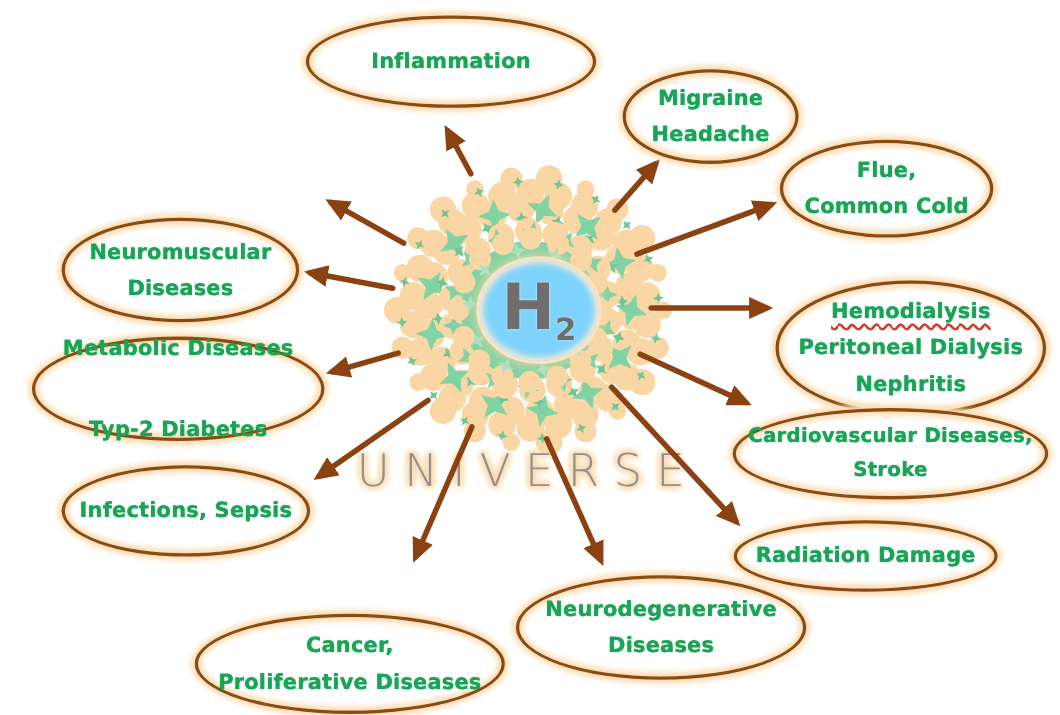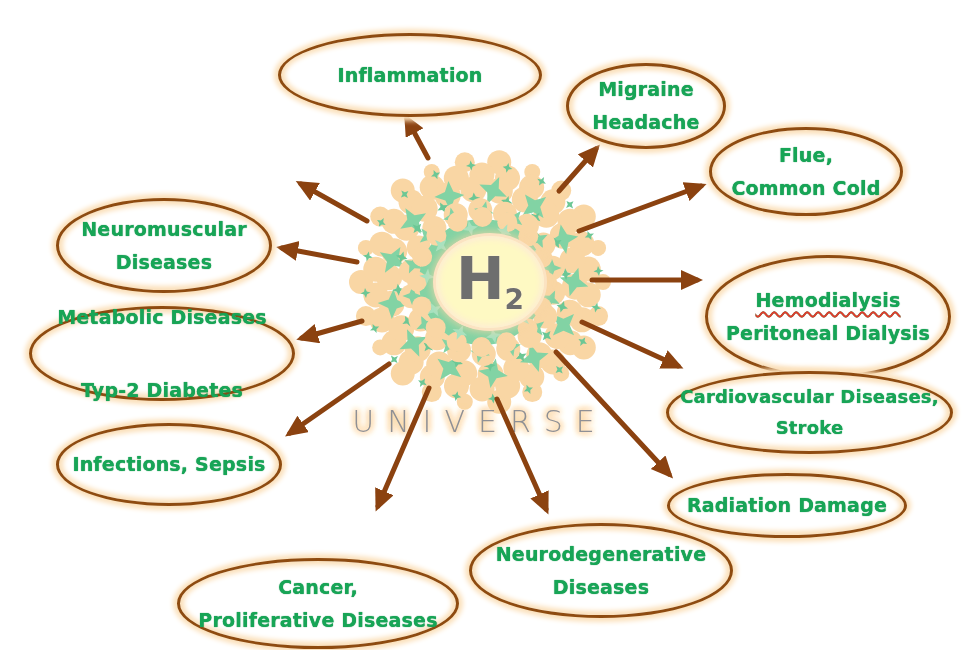--- a/index.html
+++ b/index.html
@@ -20,50 +20,50 @@
   .nl{
     color:#17a556;font-weight:bold;font-size:19px;line-height:1.72;
     letter-spacing:.2px;white-space:nowrap;
     text-shadow:0 0 1px #0e8a46;
   }
   .nl.wavy{
     text-decoration-line:underline;text-decoration-style:wavy;
     text-decoration-color:#e23b2c;text-decoration-thickness:2px;
     text-underline-offset:4px;
   }
-  #n-inflammation{left:278px;top:33px;width:264px;height:84px;}
+  #n-inflammation{left:278px;top:14px;width:264px;height:84px;}
   #n-migraine{left:566px;top:63px;width:160px;height:86px;}
   #n-flue{left:709px;top:127px;width:194px;height:89px;}
   #n-hemodialysis{left:705px;top:232px;width:246px;height:123px;margin-top:23px;}
   #n-cardiovascular{left:666px;top:371px;width:287px;height:83px;}
   #n-cardiovascular .nl{font-size:18px;}
   #n-radiation{left:667px;top:473px;width:240px;height:65px;}
   #n-neurodegenerative{left:469px;top:523px;width:264px;height:95px;}
   #n-cancer{left:177px;top:515px;width:282px;height:91px;margin-top:43px;}
   #n-infections{left:56px;top:423px;width:226px;height:83px;}
   #n-metabolic{left:29px;top:306px;width:266px;height:95px;gap:40px;}
   #n-neuromuscular{left:56px;top:198px;width:216px;height:95px;}
   #n-ulcers{left:115px;top:116px;width:176px;height:72px;}
   
   .h2-circle{
     position:absolute;left:436px;top:236px;width:108px;height:92px;border-radius:50%;
-    background:#fef9c3;z-index:2;
+    background:#7dd3fc;z-index:2;
     box-shadow:0 0 0 3px #fbe3c2, inset 0 0 6px 3px #fdecd4, 0 0 10px 4px rgba(250,214,165,.8);
     display:flex;align-items:center;justify-content:center;
   }
   .h2-sym{
     color:#6e6e6e;font-weight:900;font-size:58px;line-height:1;
     font-family:"DejaVu Sans",sans-serif;
     text-shadow:0 0 2px #fdf0dd;
   }
   .h2-sym sub{font-size:28px;font-weight:900;vertical-align:-10px;}
   
   .universe{
     position:absolute;left:300px;top:404px;width:360px;z-index:1;
-    text-align:center;color:#8f9095;font-size:30px;font-weight:200;
+    text-align:center;color:#8f9095;font-size:41px;font-weight:200;
     letter-spacing:13px;font-family:"DejaVu Sans",sans-serif;
     text-shadow:
       0 0 6px #fbd9a8, 0 0 9px #fbd9a8,
       2px 2px 5px #fbd9a8, -2px -2px 5px #fbd9a8,
       2px -2px 5px #fbd9a8, -2px 2px 5px #fbd9a8;
   }
   .svg-mandala{z-index:0;}
   .svg-arrows{z-index:3;}
 </style>
 </head>
@@ -289,20 +289,21 @@
     <div class="nl">Migraine</div>
     <div class="nl">Headache</div>
   </div>
   <div class="node" id="n-flue">
     <div class="nl">Flue,</div>
     <div class="nl">Common Cold</div>
   </div>
   <div class="node" id="n-hemodialysis">
     <div class="nl wavy">Hemodialysis</div>
     <div class="nl">Peritoneal Dialysis</div>
+    <div class="nl">Nephritis</div>
   </div>
   <div class="node" id="n-cardiovascular">
     <div class="nl">Cardiovascular Diseases,</div>
     <div class="nl">Stroke</div>
   </div>
   <div class="node" id="n-radiation">
     <div class="nl">Radiation Damage</div>
   </div>
   <div class="node" id="n-neurodegenerative">
     <div class="nl">Neurodegenerative</div>

